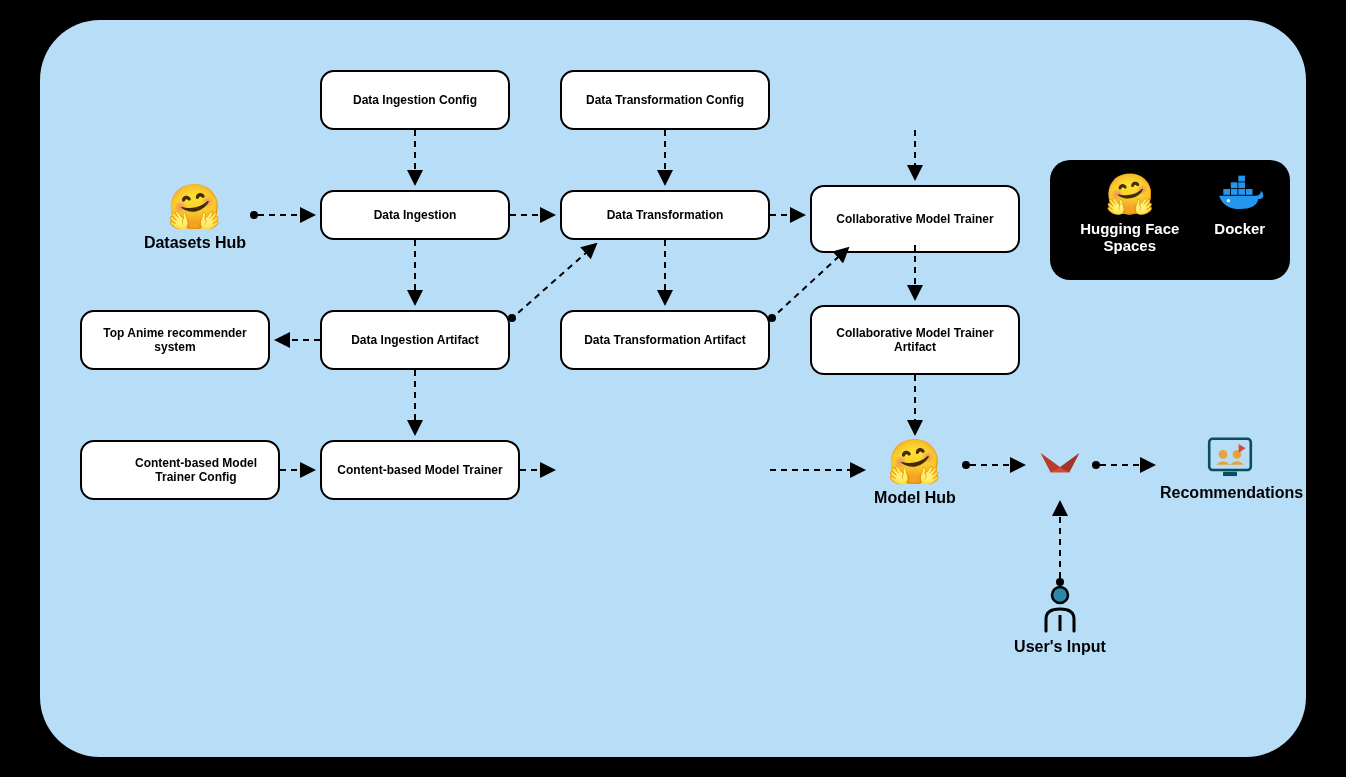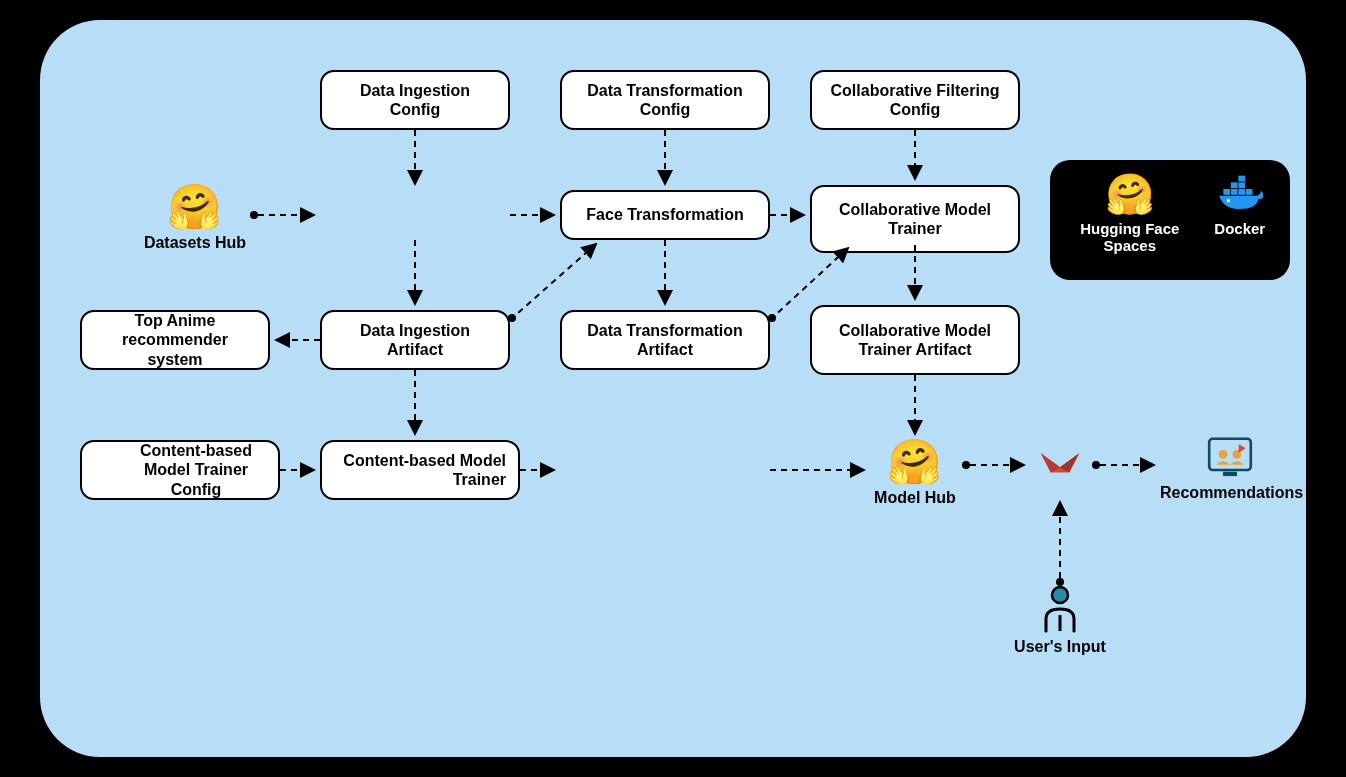--- a/index.html
+++ b/index.html
@@ -21,21 +21,21 @@
   }
   .node {
     position: absolute;
     background: #fff;
     border: 2px solid #000;
     border-radius: 14px;
     display: flex;
     align-items: center;
     justify-content: center;
     text-align: center;
-    font-size: 16px;
+    font-size: 12px;
     font-weight: bold;
     padding: 8px 12px;
     line-height: 1.2;
   }
   .icon-label {
     position: absolute;
     text-align: center;
     font-size: 16px;
     font-weight: bold;
     line-height: 1.2;
@@ -80,31 +80,31 @@
 <body>
 
 <div class="canvas">
 
   <div class="node" style="left:280px; top:50px; width:190px; height:60px;">
     <span>Data Ingestion Config</span>
   </div>
   <div class="node" style="left:520px; top:50px; width:210px; height:60px;">
     <span>Data Transformation Config</span>
   </div>
-  <div class="node" style="left:770px; top:50px; width:210px; height:60px;">
-    <span>Collaborative Filtering Config</span>
-  </div>
 
   <div class="icon-label" style="left:100px; top:165px; width:110px;">
     <div class="hf-emoji">🤗</div>
     <div style="margin-top:4px;">Datasets Hub</div>
   </div>
 
+  <div class="node" style="left:280px; top:170px; width:190px; height:50px;">
+    <span>Data Ingestion</span>
+  </div>
   <div class="node" style="left:520px; top:170px; width:210px; height:50px;">
-    <span>Face Transformation</span>
+    <span>Data Transformation</span>
   </div>
   <div class="node" style="left:770px; top:165px; width:210px; height:68px;">
     <span>Collaborative Model Trainer</span>
   </div>
 
   <div class="node" style="left:40px; top:290px; width:190px; height:60px;">
     <span>Top Anime recommender system</span>
   </div>
   <div class="node" style="left:280px; top:290px; width:190px; height:60px;">
     <span>Data Ingestion Artifact</span>

